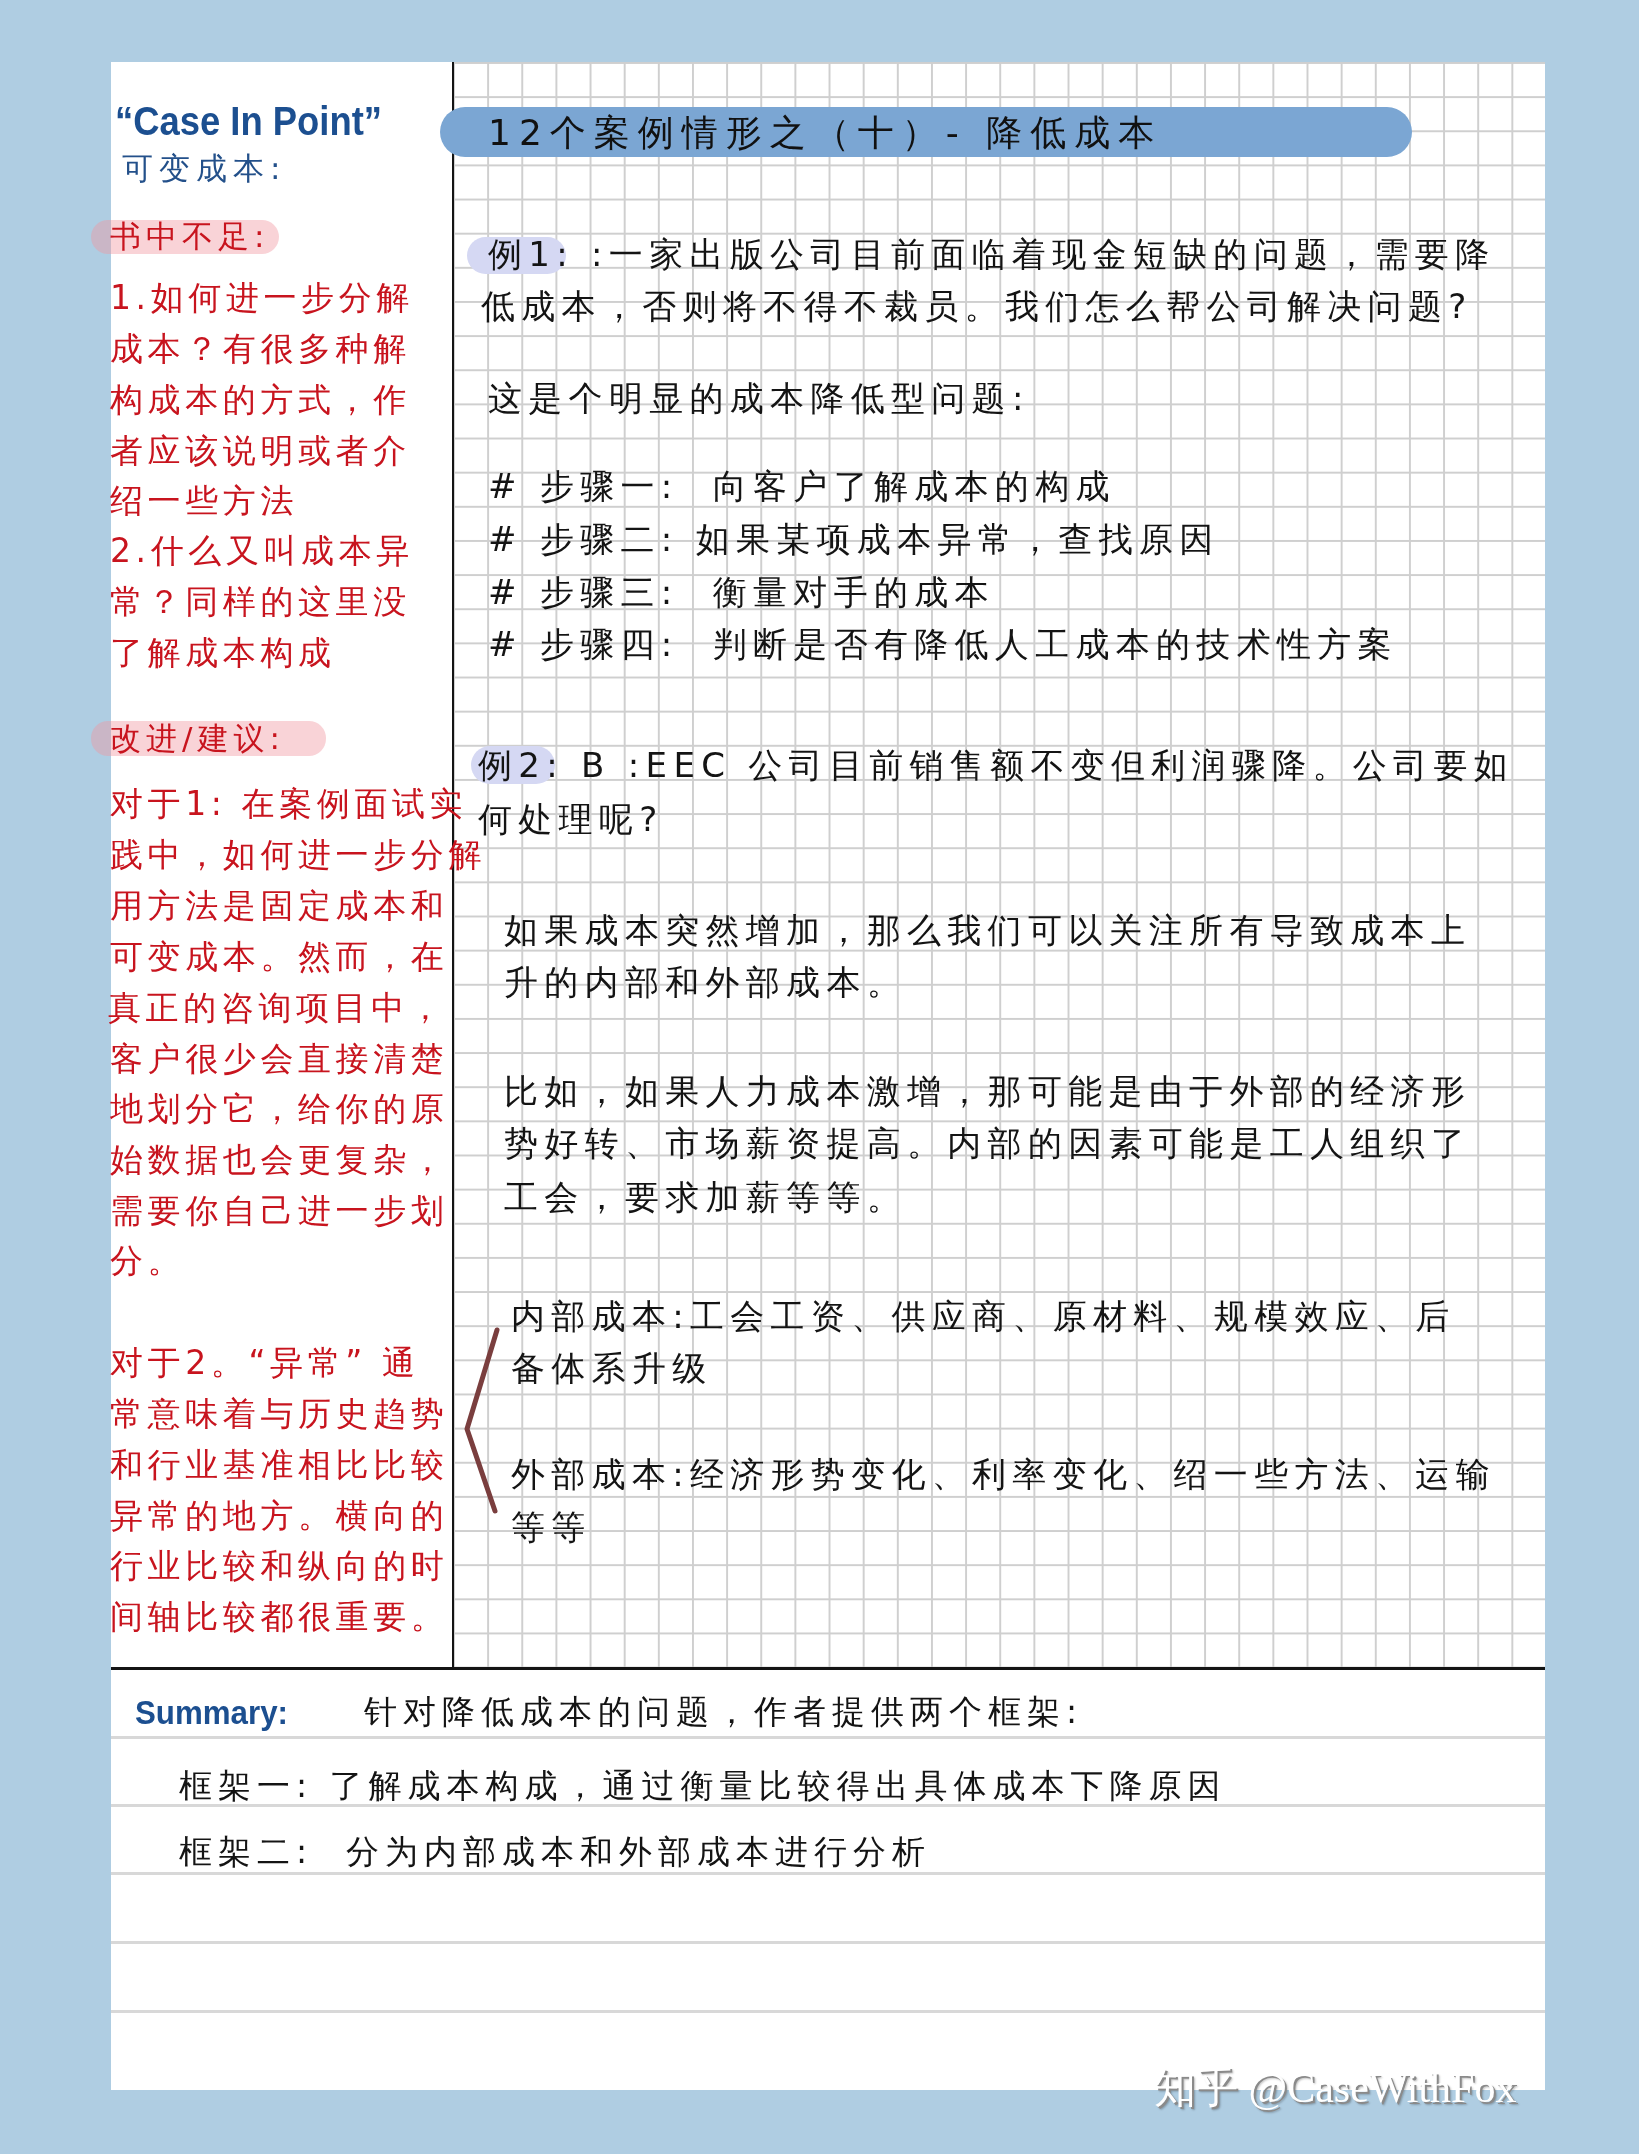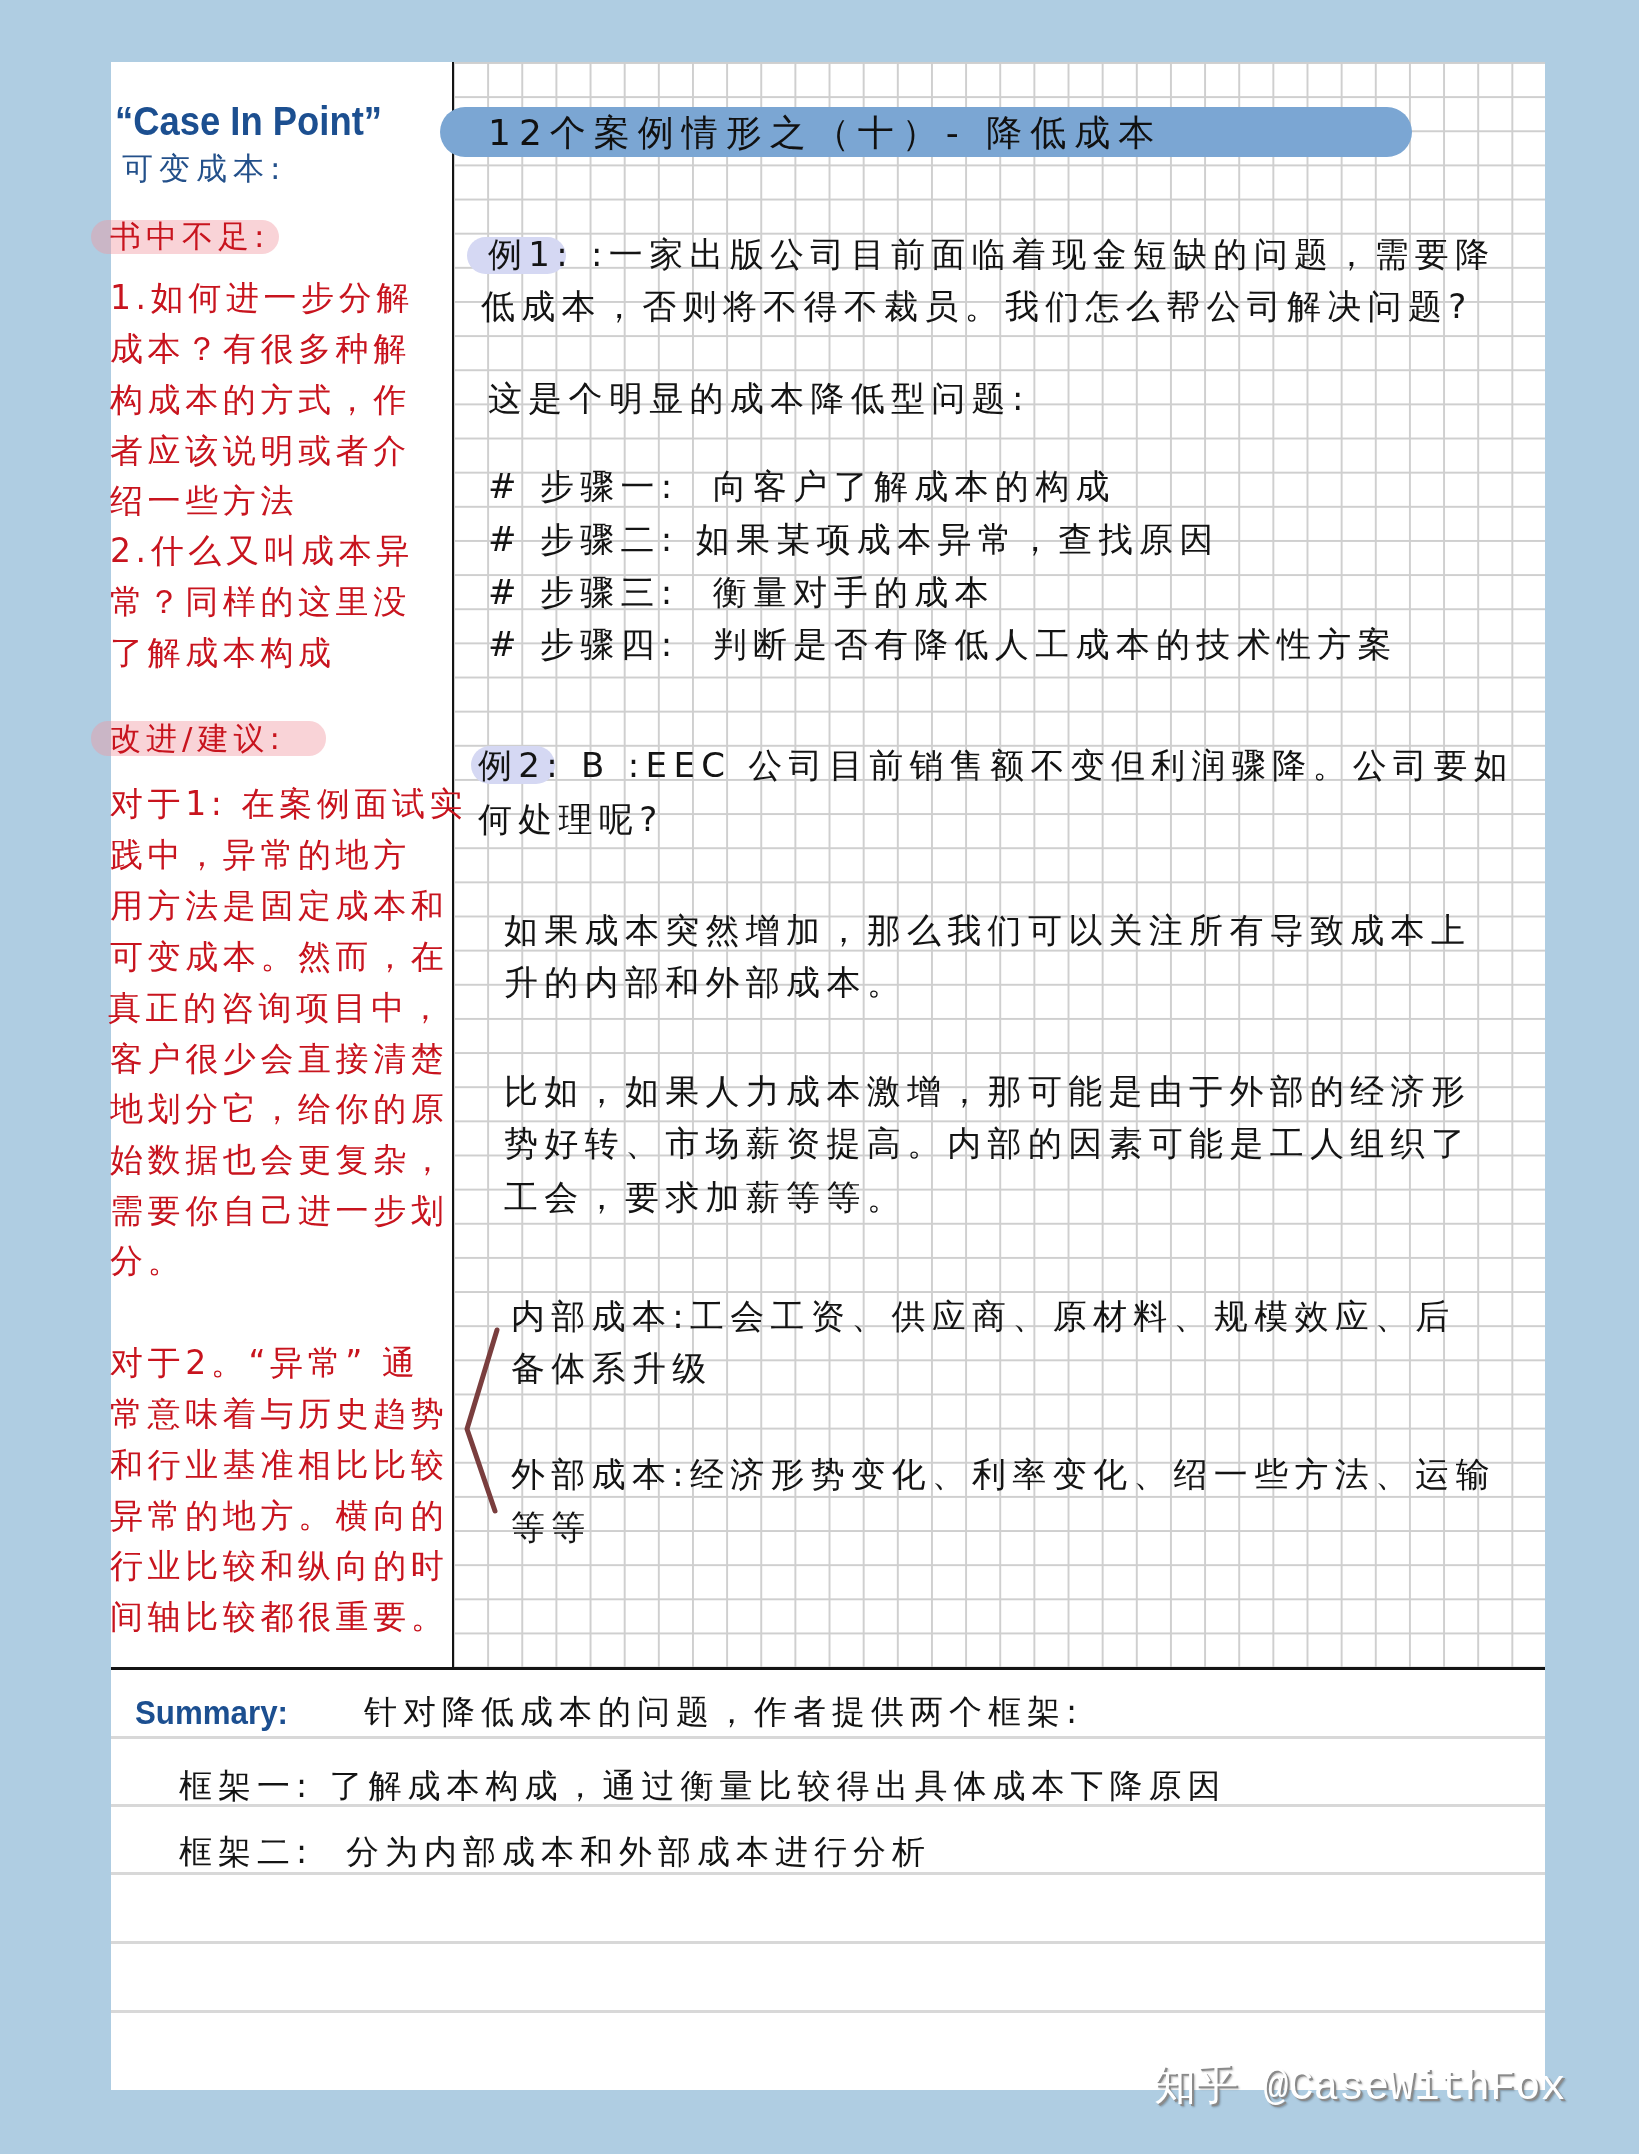--- a/index.html
+++ b/index.html
@@ -44,21 +44,21 @@
   
   .sum-label {
     left: 135px; top: 1687px; font-family: "Liberation Sans", sans-serif; font-weight: bold;
     font-size: 34px; color: #1c4f90; transform: scaleX(0.92); transform-origin: left center;
   }
   .sum { font-size: 33px; letter-spacing: 6px; color: #141414; }
 
   .watermark {
     left: 1154px; top: 2063px; font-size: 42px; color: #ffffff; letter-spacing: 0px;
     text-shadow: 2px 2px 0 #8a8a8a, 3px 3px 2px rgba(0,0,0,0.25);
-    font-family: Liberation Mono, monospace;
+    font-family: Liberation Serif, serif;
   }
 </style>
 </head>
 <body>
 
 <div class="abs paper"></div>
 <div class="abs grid"></div>
 <div class="abs vdiv"></div>
 <div class="abs hdiv"></div>
 <div class="abs rule" style="top:1736px"></div>
@@ -83,21 +83,21 @@
     <div class="t red" style="left:110px;top:526px">2.什么又叫成本异</div>
     <div class="t red" style="left:110px;top:577px">常？同样的这里没</div>
     <div class="t red" style="left:110px;top:628px">了解成本构成</div>
   </div>
 
   <div class="abs pill-red" style="left:91px;top:721px;width:235px;height:35px"></div>
   <div class="t red-head" style="left:110px;top:713px">改进/建议:</div>
 
   <div>
     <div class="t red" style="left:110px;top:779px">对于1: 在案例面试实</div>
-    <div class="t red" style="left:110px;top:830px">践中，异常的地方</div>
+    <div class="t red" style="left:110px;top:830px">践中，如何进一步分解</div>
     <div class="t red" style="left:110px;top:881px">用方法是固定成本和</div>
     <div class="t red" style="left:110px;top:932px">可变成本。然而，在</div>
     <div class="t red" style="left:108px;top:983px">真正的咨询项目中，</div>
     <div class="t red" style="left:110px;top:1034px">客户很少会直接清楚</div>
     <div class="t red" style="left:110px;top:1084px">地划分它，给你的原</div>
     <div class="t red" style="left:110px;top:1135px">始数据也会更复杂，</div>
     <div class="t red" style="left:110px;top:1186px">需要你自己进一步划</div>
     <div class="t red" style="left:110px;top:1236px">分。</div>
   </div>
 

